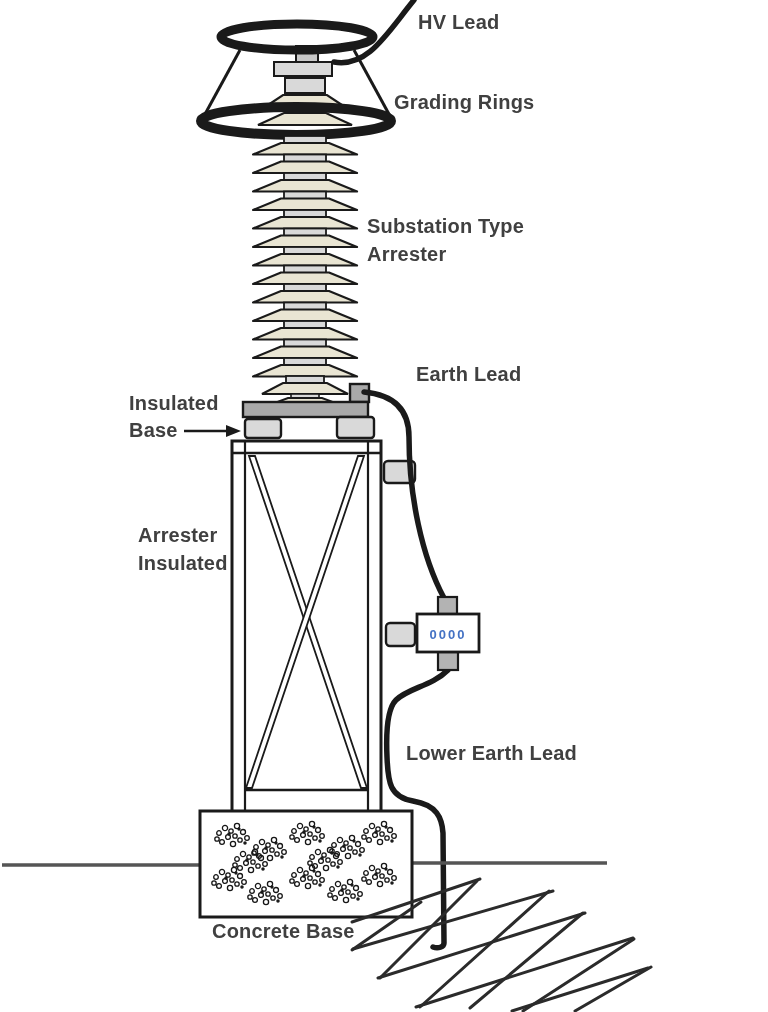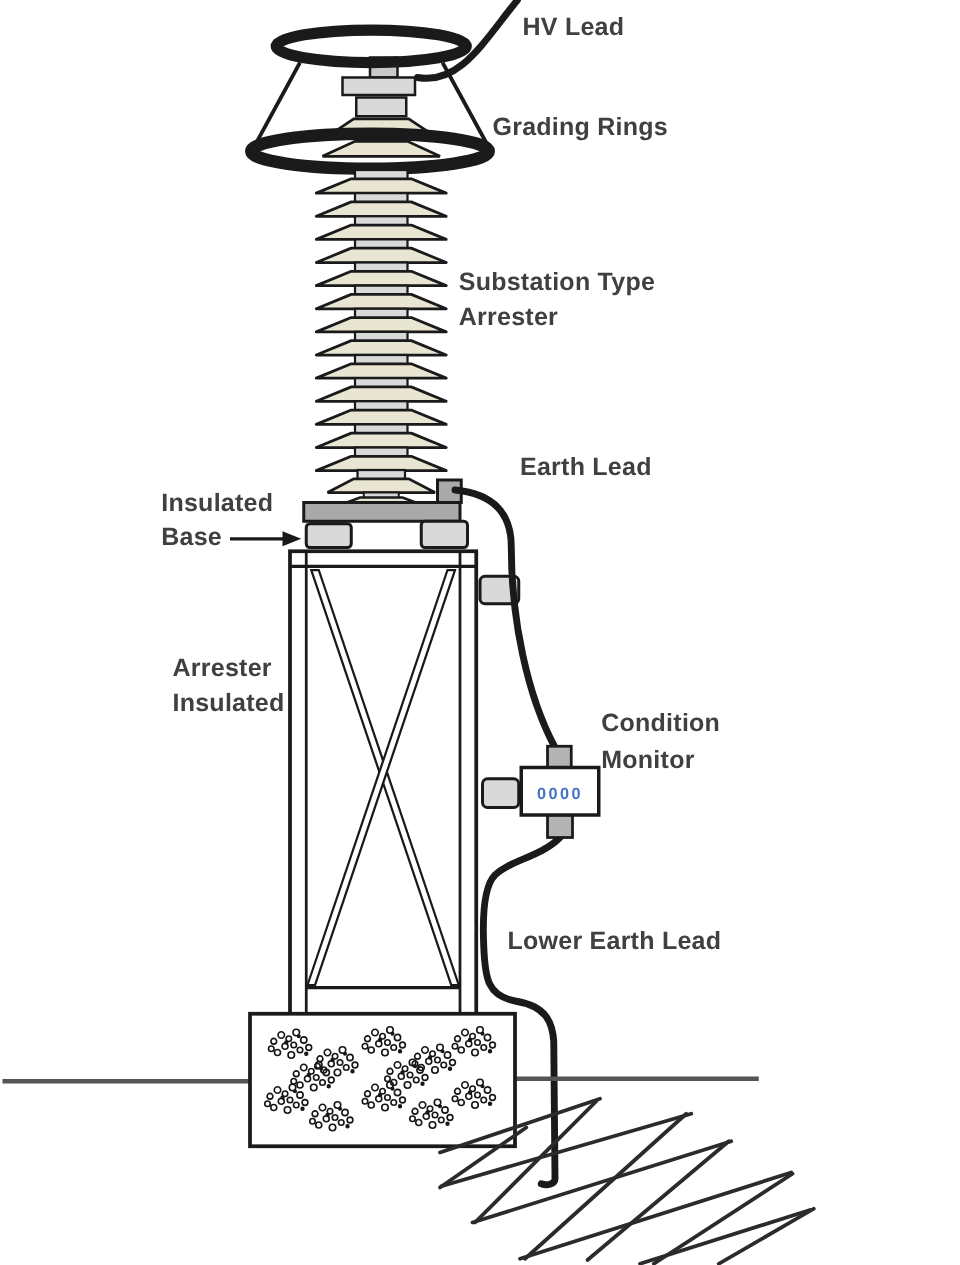--- a/index.html
+++ b/index.html
@@ -194,24 +194,23 @@
   <div class="lbl lbl-insulated">
     <div>Insulated</div>
     <div>Base</div>
   </div>
 
   <div class="lbl lbl-pedestal">
     <div>Arrester</div>
     <div>Insulated</div>
   </div>
 
-  <div class="lbl lbl-monitor">
-    <div>Condition</div>
-    <div>Monitor</div>
-  </div>
 
   <div class="lbl lbl-lower-earth">
     <div>Lower Earth Lead</div>
   </div>
 
 
+  <div class="lbl lbl-concrete">
+    <div>Concrete Base</div>
+  </div>
 
 </div>
 
 </body></html>

